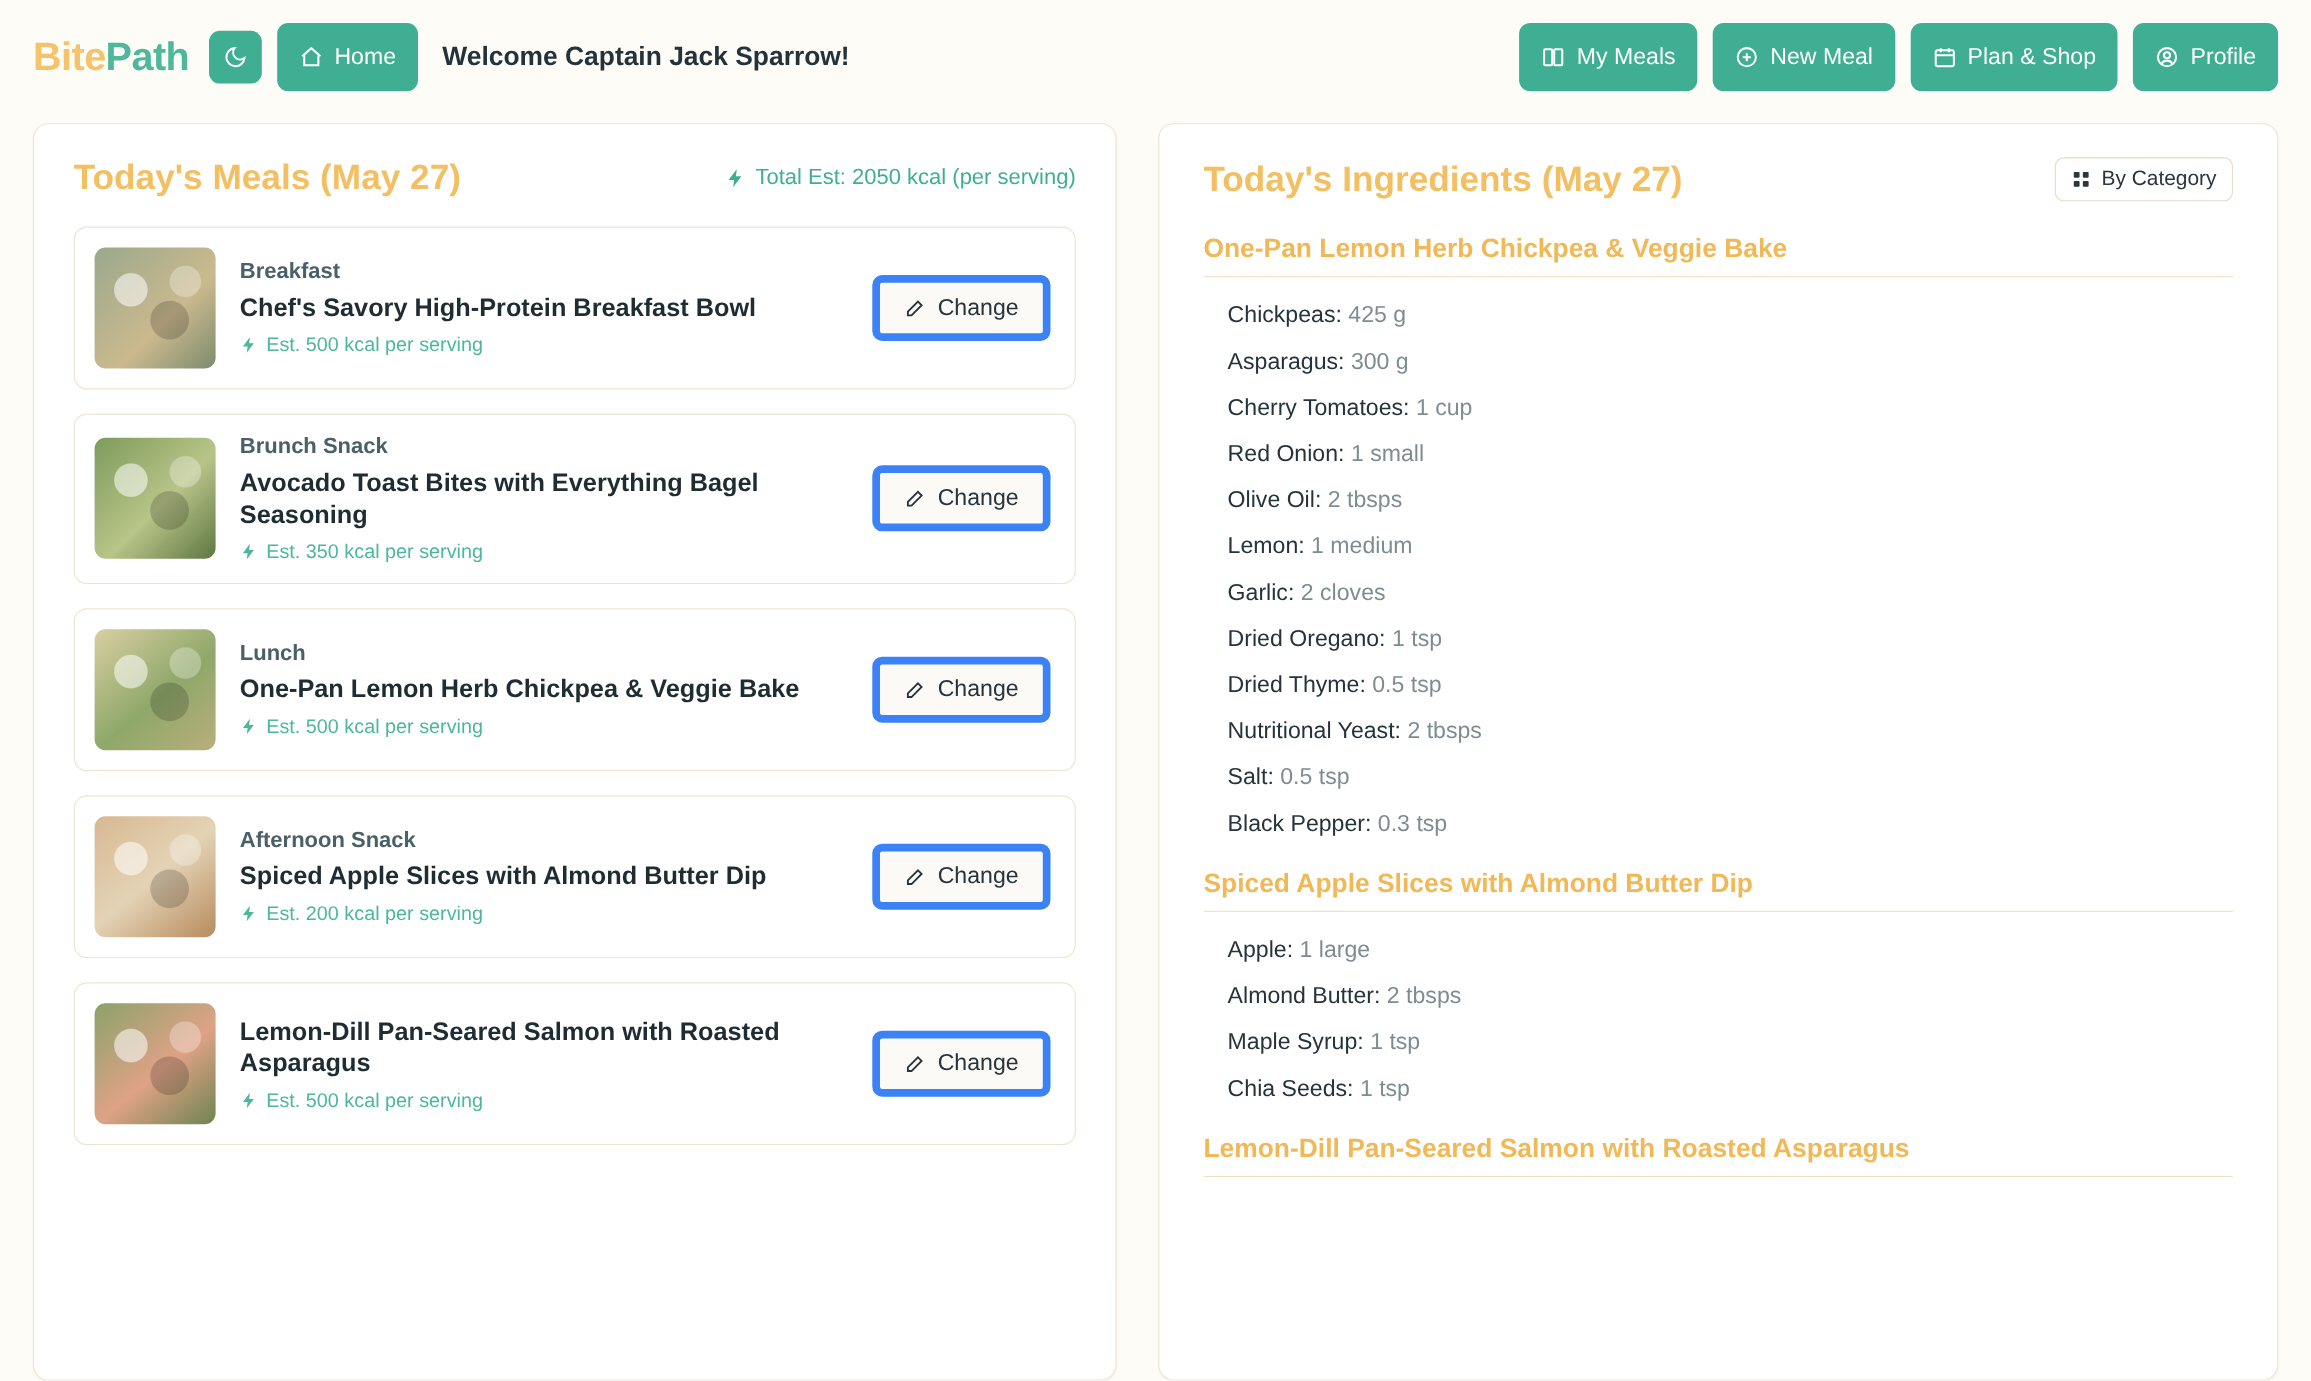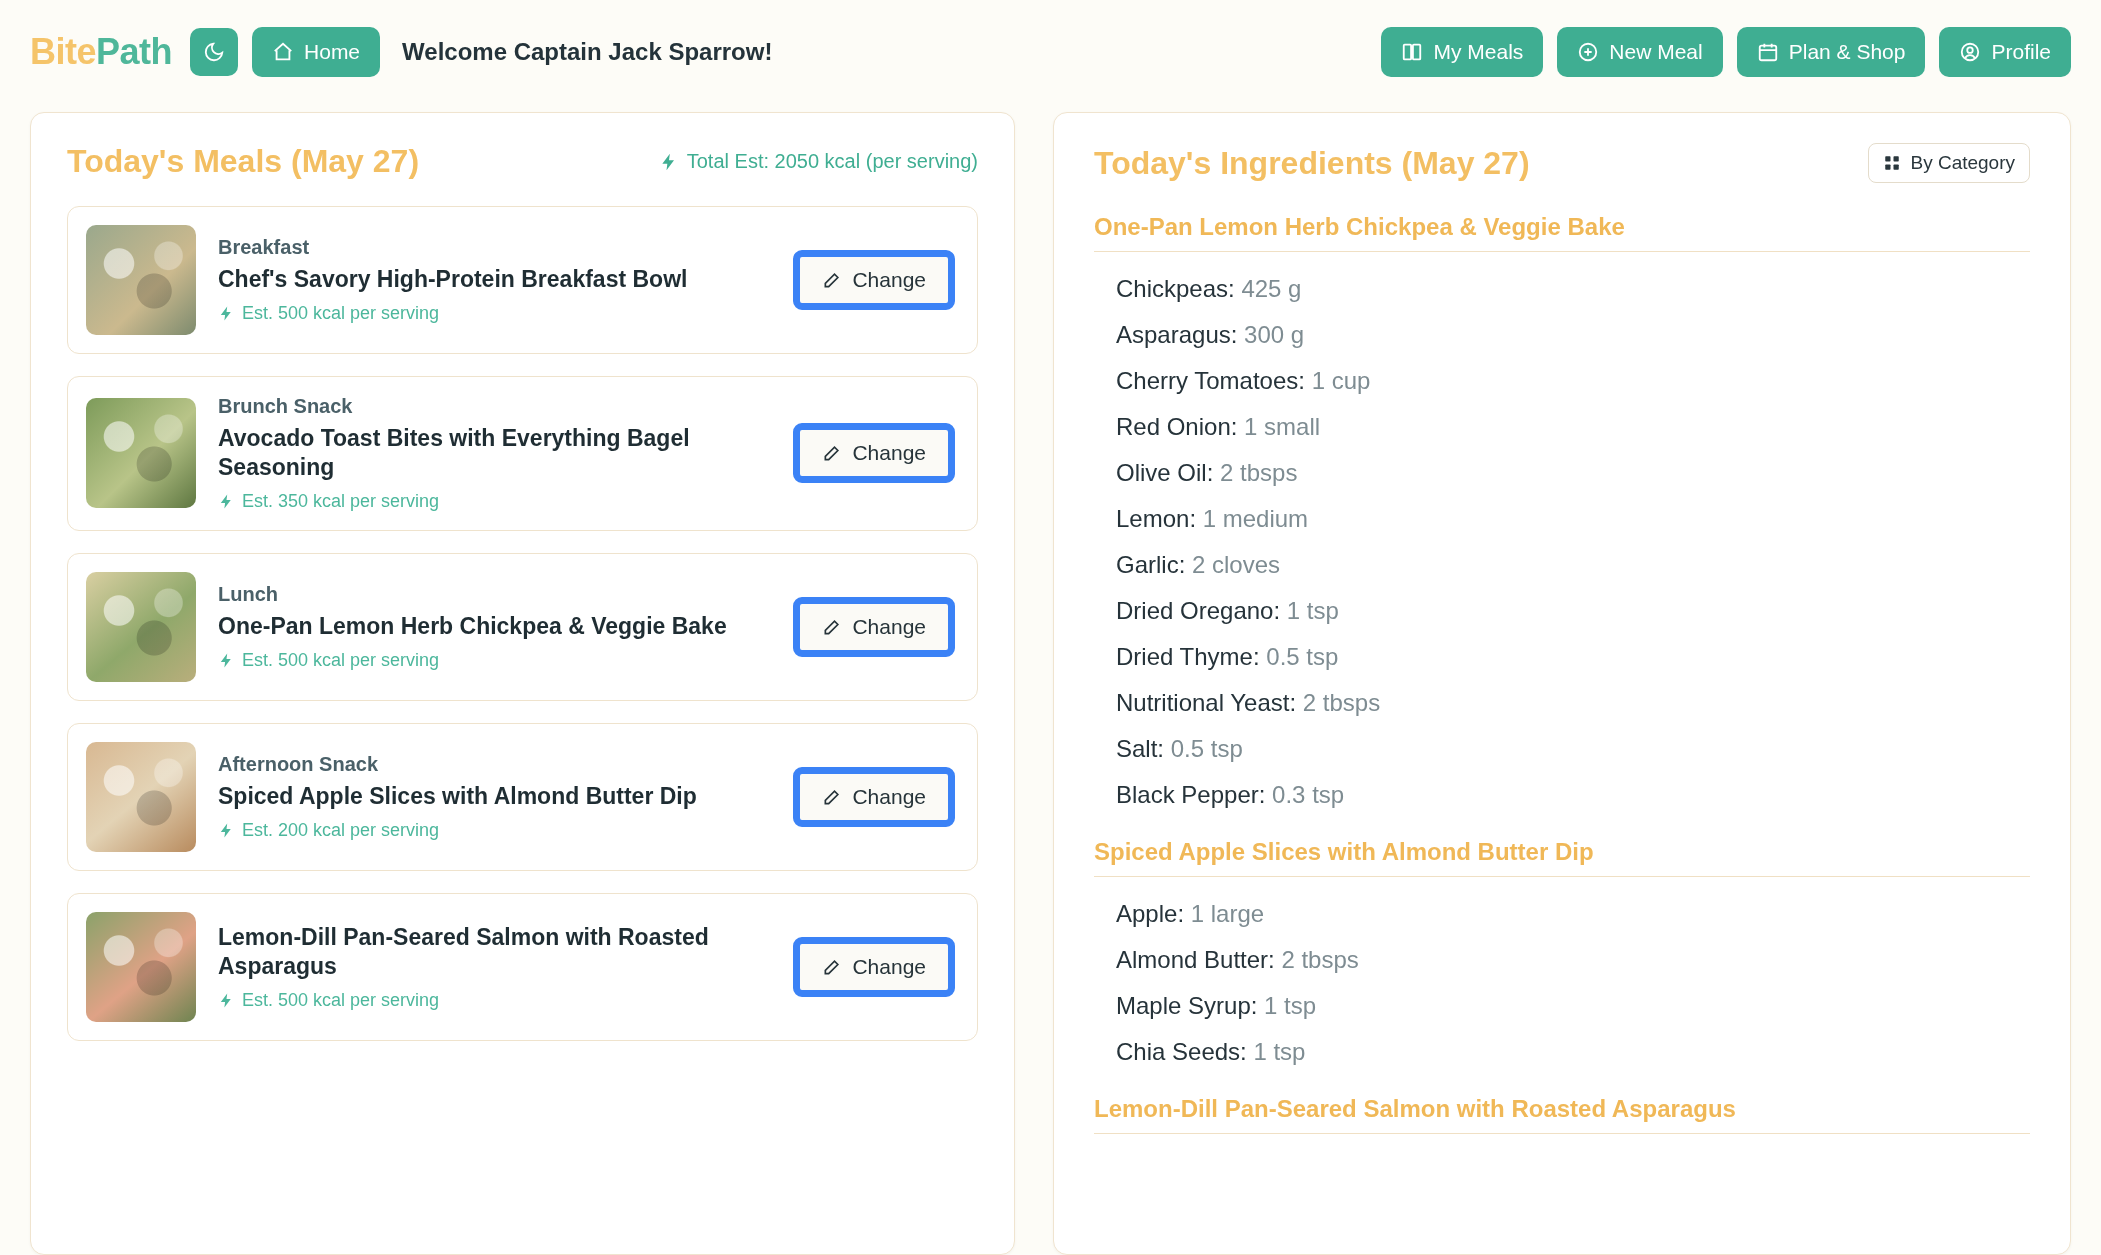--- a/index.html
+++ b/index.html
@@ -30,21 +30,21 @@
 
   .icon-btn {
     width: 48px; height: 48px;
     border-radius: 10px;
     background: #3fae92;
     color: #fff;
     display: flex; align-items: center; justify-content: center;
     border: none; cursor: pointer;
   }
   .pill {
-    height: 50px;
+    height: 62px;
     border-radius: 10px;
     background: #3fae92;
     color: #ffffff;
     display: flex; align-items: center; gap: 10px;
     padding: 0 20px;
     font-size: 21px;
     border: none; cursor: pointer;
     white-space: nowrap;
   }
   .welcome {
@@ -176,21 +176,21 @@
   .recipe-title {
     font-size: 24px;
     font-weight: 600;
     color: #f0b857;
     padding-bottom: 10px;
     border-bottom: 1px solid #f0e0c4;
     margin: 20px 0 14px 0;
   }
   .recipe-title:first-of-type { margin-top: 4px; }
   .ing-item {
-    font-size: 24px;
+    font-size: 21px;
     color: #26333a;
     padding: 9px 0 9px 22px;
   }
   .ing-item .qty { color: #7e8c92; }
   .scroll-area { overflow: hidden; height: calc(100% - 70px); }
 </style>
 </head>
 <body>
 
 <div class="topbar">

